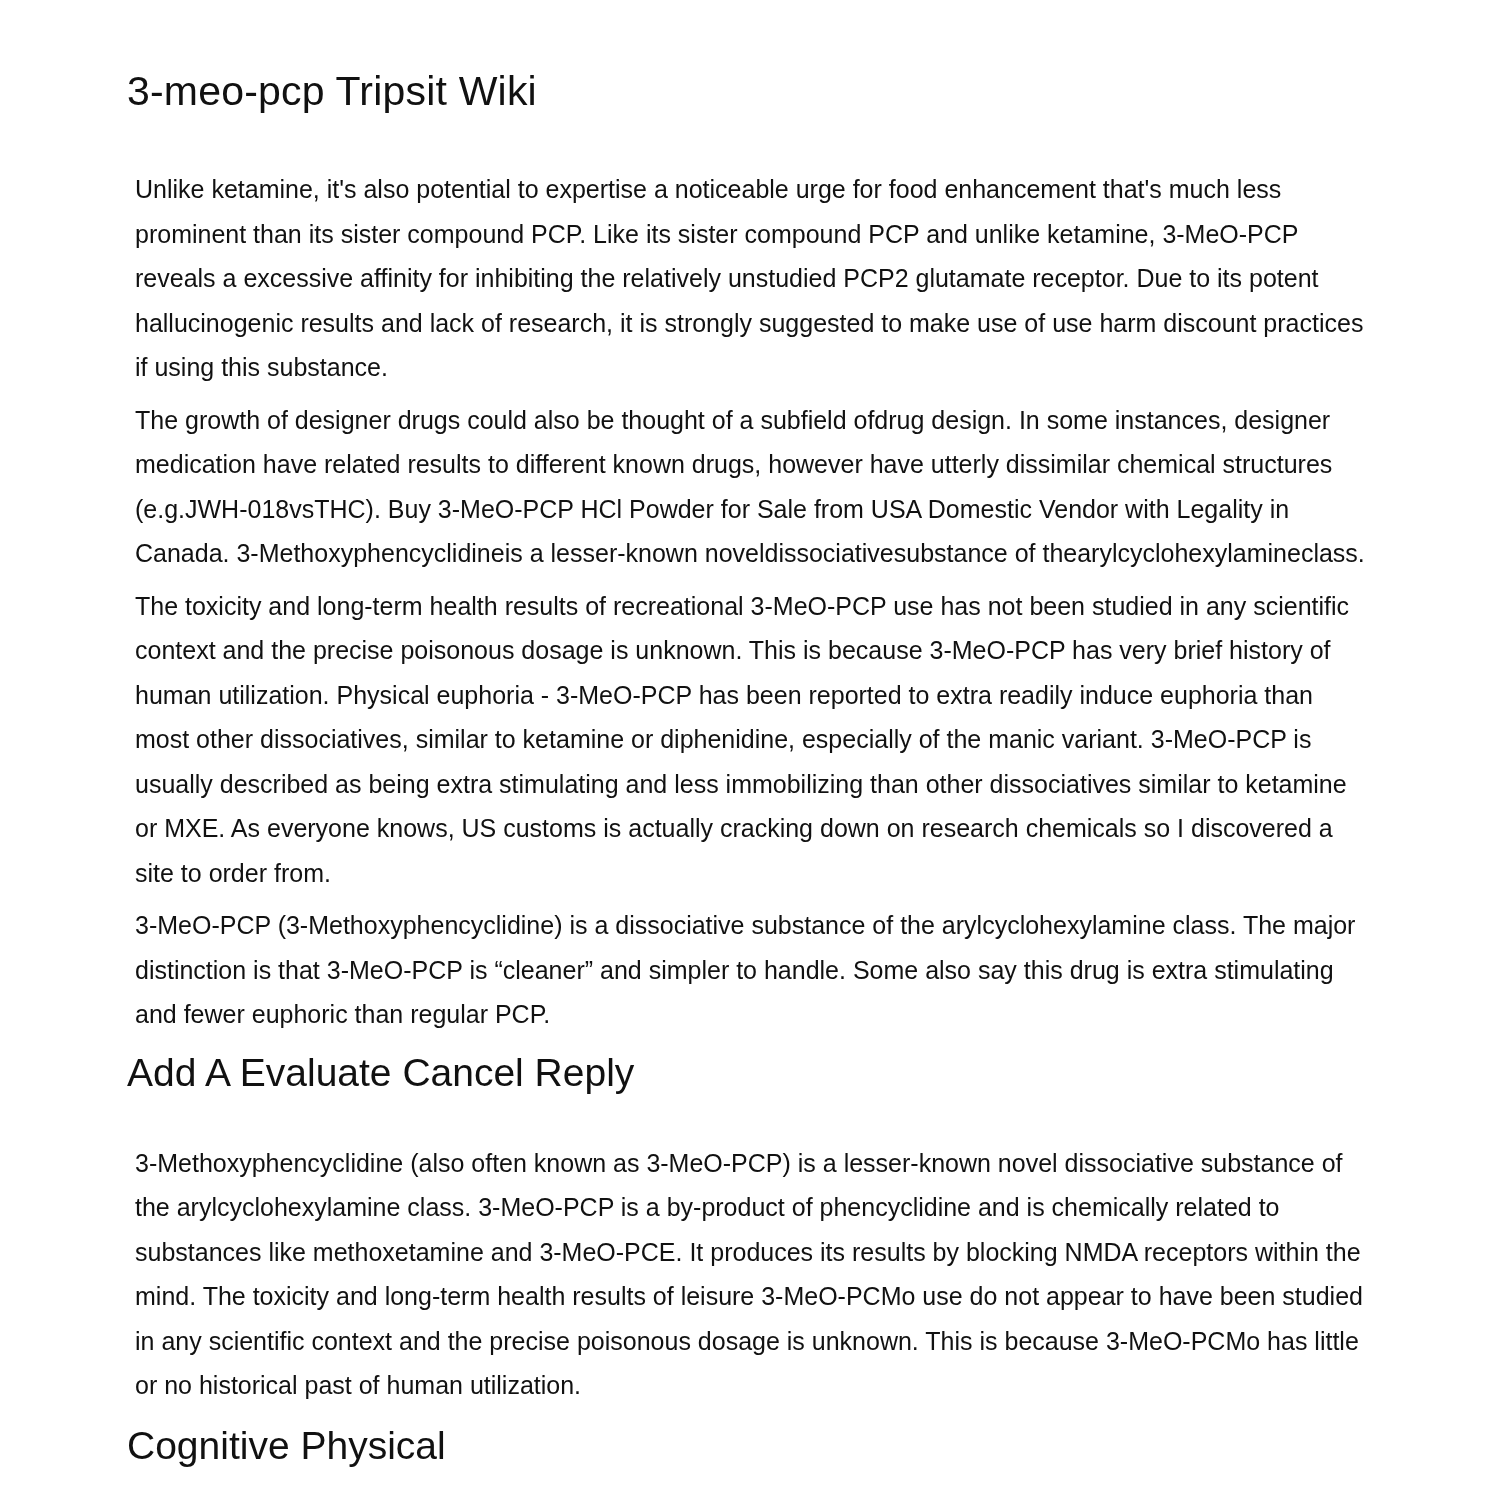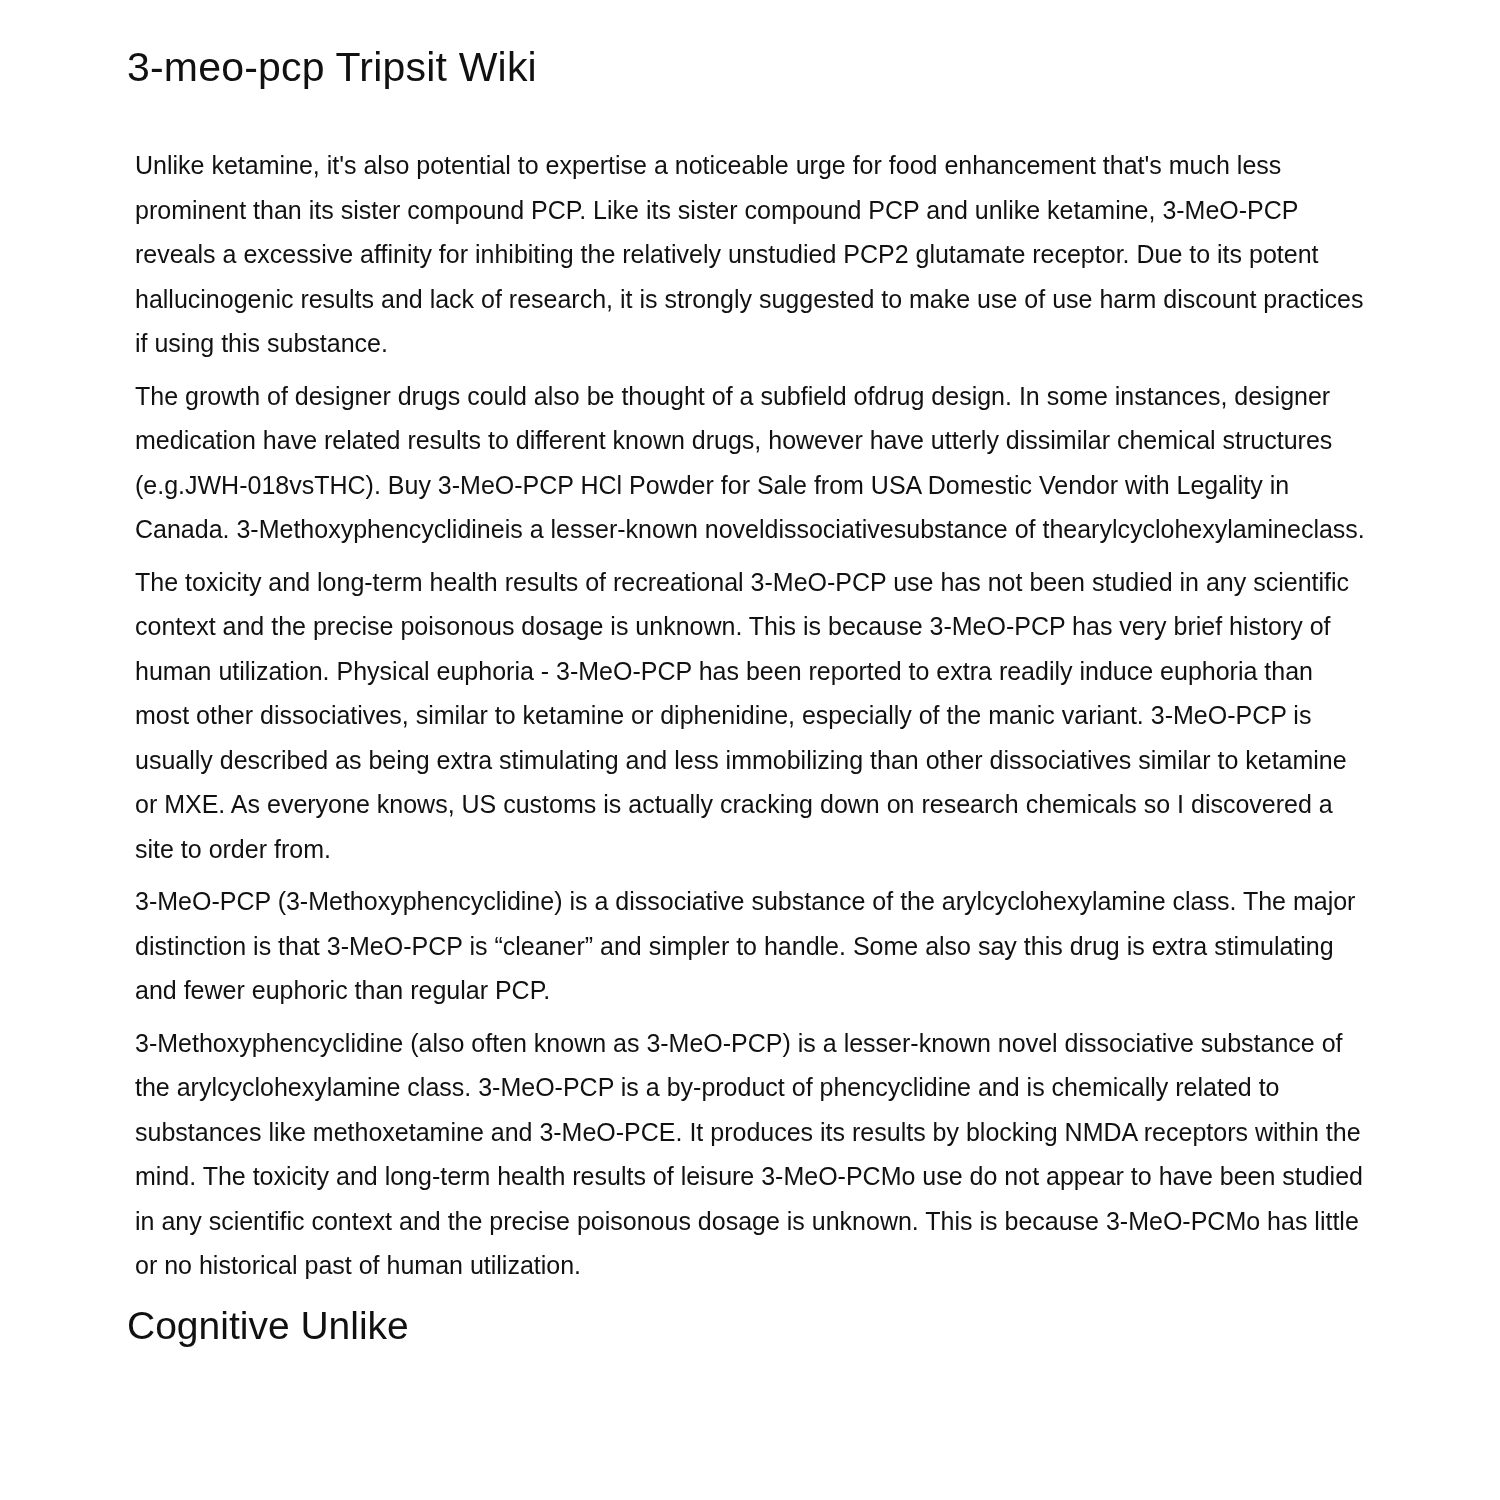--- a/index.html
+++ b/index.html
@@ -11,21 +11,21 @@
     width: 1500px;
     height: 1500px;
     overflow: hidden;
     font-family: "Liberation Sans", sans-serif;
     color: #111111;
   }
   .page {
     box-sizing: border-box;
     width: 1500px;
     height: 1500px;
-    padding: 44px 118px 0 127px;
+    padding: 68px 118px 0 127px;
     overflow: hidden;
   }
   .doc-title {
     font-size: 41px;
     font-weight: 400;
     margin: 0 0 52px 0;
     letter-spacing: 0.2px;
     color: #111111;
   }
   .doc-body p {
@@ -57,20 +57,21 @@
   <div class="doc-body">
 
     <p>Unlike ketamine, it's also potential to expertise a noticeable urge for food enhancement that's much less prominent than its sister compound PCP. Like its sister compound PCP and unlike ketamine, 3-MeO-PCP reveals a excessive affinity for inhibiting the relatively unstudied PCP2 glutamate receptor. Due to its potent hallucinogenic results and lack of research, it is strongly suggested to make use of use harm discount practices if using this substance.</p>
 
     <p>The growth of designer drugs could also be thought of a subfield ofdrug design. In some instances, designer medication have related results to different known drugs, however have utterly dissimilar chemical structures (e.g.JWH-018vsTHC). Buy 3-MeO-PCP HCl Powder for Sale from USA Domestic Vendor with Legality in Canada. 3-Methoxyphencyclidineis a lesser-known noveldissociativesubstance of thearylcyclohexylamineclass.</p>
 
     <p>The toxicity and long-term health results of recreational 3-MeO-PCP use has not been studied in any scientific context and the precise poisonous dosage is unknown. This is because 3-MeO-PCP has very brief history of human utilization. Physical euphoria - 3-MeO-PCP has been reported to extra readily induce euphoria than most other dissociatives, similar to ketamine or diphenidine, especially of the manic variant. 3-MeO-PCP is usually described as being extra stimulating and less immobilizing than other dissociatives similar to ketamine or MXE. As everyone knows, US customs is actually cracking down on research chemicals so I discovered a site to order from.</p>
 
     <p>3-MeO-PCP (3-Methoxyphencyclidine) is a dissociative substance of the arylcyclohexylamine class. The major distinction is that 3-MeO-PCP is “cleaner” and simpler to handle. Some also say this drug is extra stimulating and fewer euphoric than regular PCP.</p>
 
+    <h2 class="section-heading">Add A Evaluate Cancel Reply</h2>
 
     <p>3-Methoxyphencyclidine (also often known as 3-MeO-PCP) is a lesser-known novel dissociative substance of the arylcyclohexylamine class. 3-MeO-PCP is a by-product of phencyclidine and is chemically related to substances like methoxetamine and 3-MeO-PCE. It produces its results by blocking NMDA receptors within the mind. The toxicity and long-term health results of leisure 3-MeO-PCMo use do not appear to have been studied in any scientific context and the precise poisonous dosage is unknown. This is because 3-MeO-PCMo has little or no historical past of human utilization.</p>
 
-    <h2 class="partial-heading">Cognitive Unlike</h2>
+    <h2 class="partial-heading">Cognitive Physical</h2>
 
   </div>
 
 </div>
 
 </body></html>

